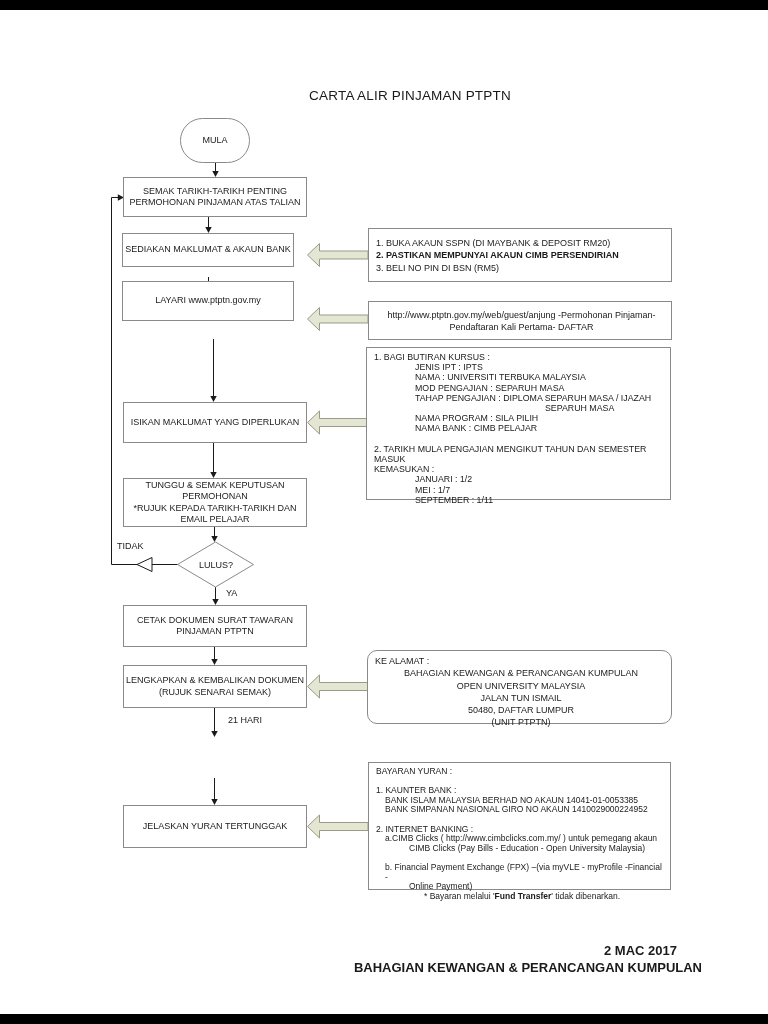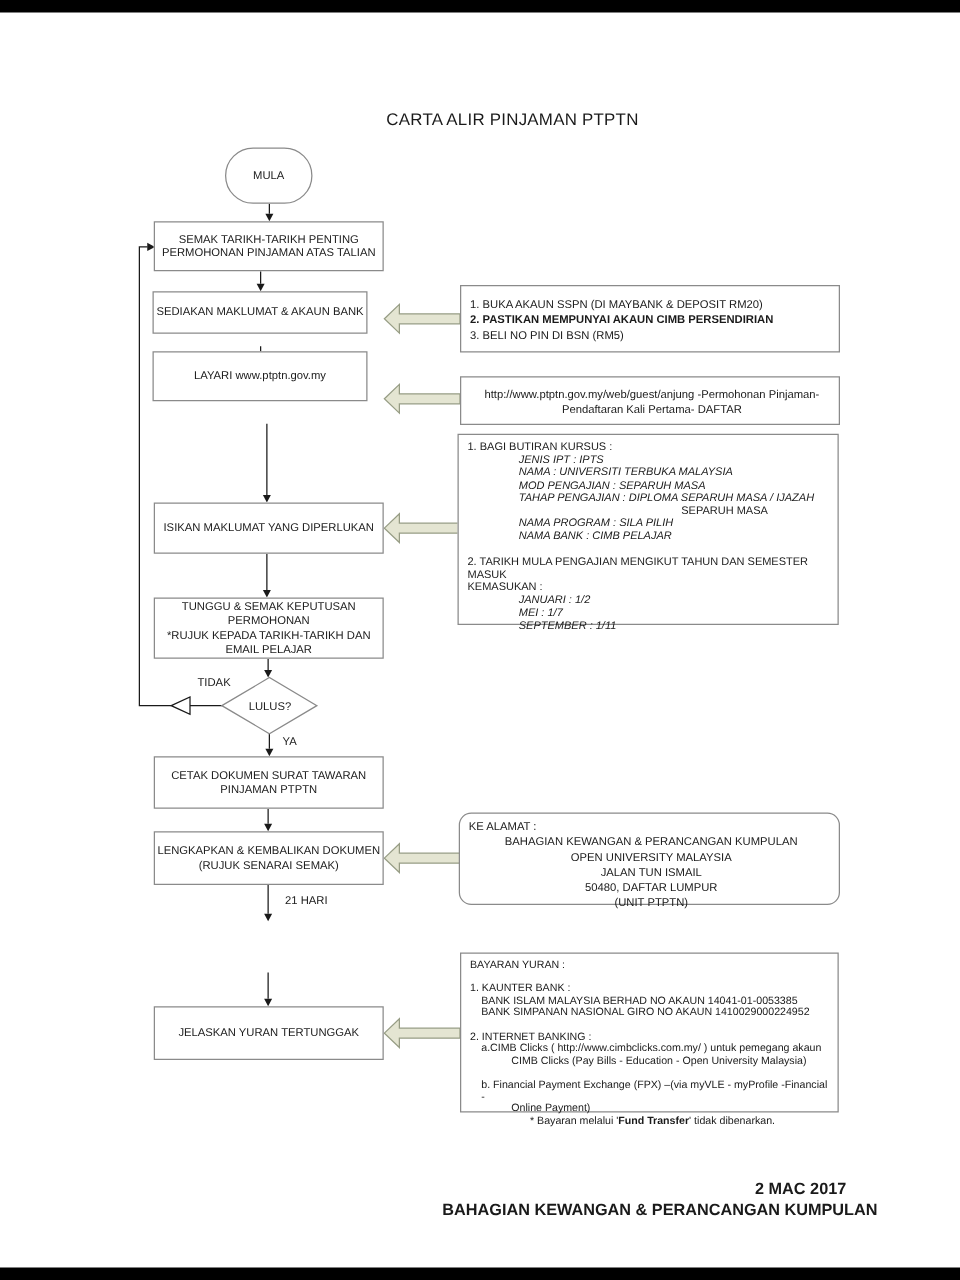--- a/index.html
+++ b/index.html
@@ -41,21 +41,21 @@
   .ann .ln { min-height:12.3px; }
   .bold { font-weight:bold; }
   .ann.url-box { text-align:center; padding-top:7px; line-height:12px; }
   .ann.kursus-box { font-size:8.8px; line-height:10.2px; padding-top:4px; }
   .ann.kursus-box .ln { min-height:10.2px; }
   .ann.alamat-box { padding-top:4px; line-height:12.3px; }
   .ann.alamat-box .ctr { text-align:center; }
   .ann.bayaran-box { font-size:8.5px; line-height:9.6px; padding-top:4px; }
   .ann.bayaran-box .ln { min-height:9.6px; }
   .gap { margin-top:9.6px; }
-  .i1 { padding-left:41px;font-style:italic; }
+  .i1 { padding-left:41px; }
   .i2 { padding-left:171px; }
   .ia { padding-left:9px; }
   .ib { padding-left:33px; }
   .ic { padding-left:48px; }
 
   .footer-date { position:absolute; top:943px; right:91px; font-weight:bold; font-size:13px; }
   .footer-dept { position:absolute; top:960px; right:66px; font-weight:bold; font-size:13px; }
 </style>
 </head>
 <body>
@@ -116,21 +116,21 @@
 
   <div class="fbox" style="left:123px; top:402px; width:184px; height:41px;">ISIKAN MAKLUMAT YANG DIPERLUKAN</div>
 
   <div class="fbox" style="left:123px; top:478px; width:184px; height:49px;">TUNGGU &amp; SEMAK KEPUTUSAN
 PERMOHONAN
 *RUJUK KEPADA TARIKH-TARIKH DAN
 EMAIL PELAJAR</div>
 
   <div class="dtext" style="left:178px; top:542px; width:76px; height:45px;">LULUS?</div>
 
-  <div class="lab" style="left:117px; top:541px;margin-left:41px;">TIDAK</div>
+  <div class="lab" style="left:117px; top:541px;">TIDAK</div>
   <div class="lab" style="left:226px; top:588px;">YA</div>
   <div class="lab" style="left:228px; top:715px;">21 HARI</div>
 
   <div class="fbox" style="left:123px; top:605px; width:184px; height:42px;">CETAK DOKUMEN SURAT TAWARAN
 PINJAMAN PTPTN</div>
 
   <div class="fbox" style="left:123px; top:665px; width:184px; height:43px;">LENGKAPKAN &amp; KEMBALIKAN DOKUMEN
 (RUJUK SENARAI SEMAK)</div>
 
 

